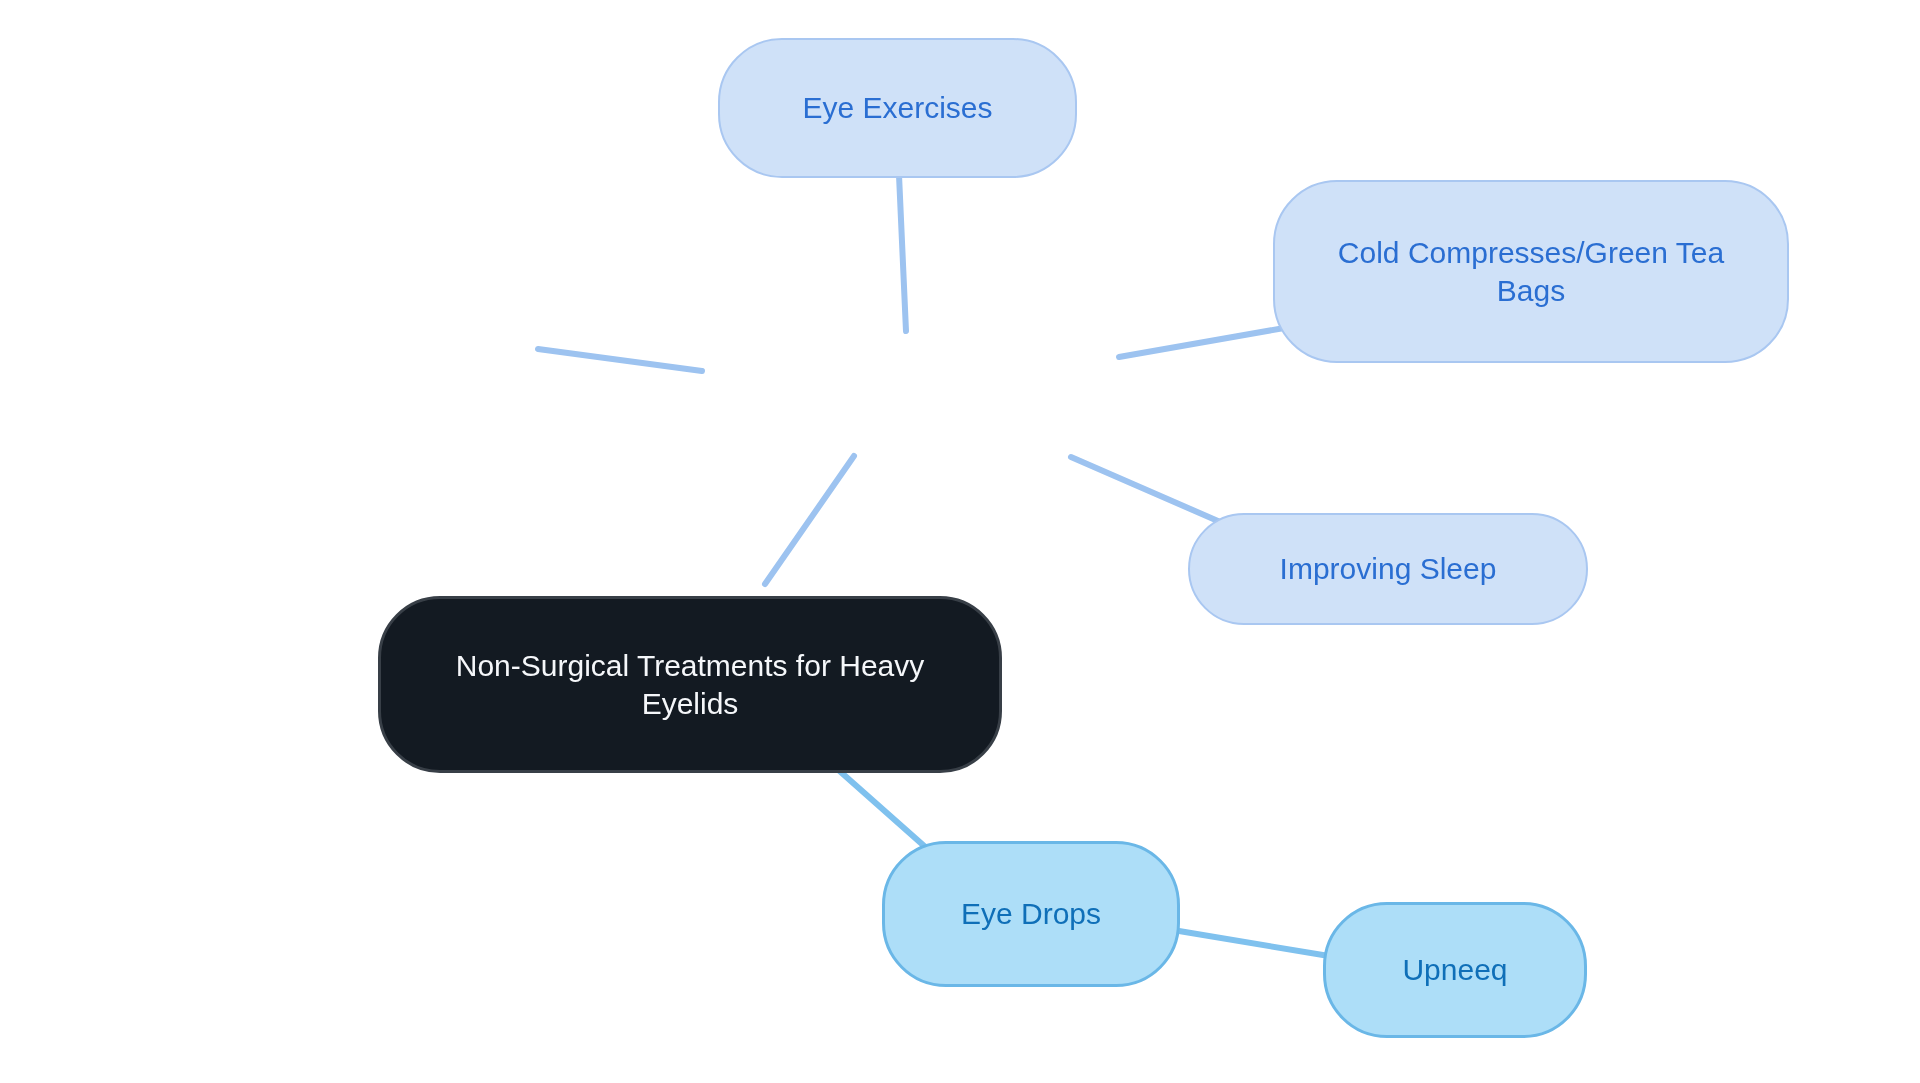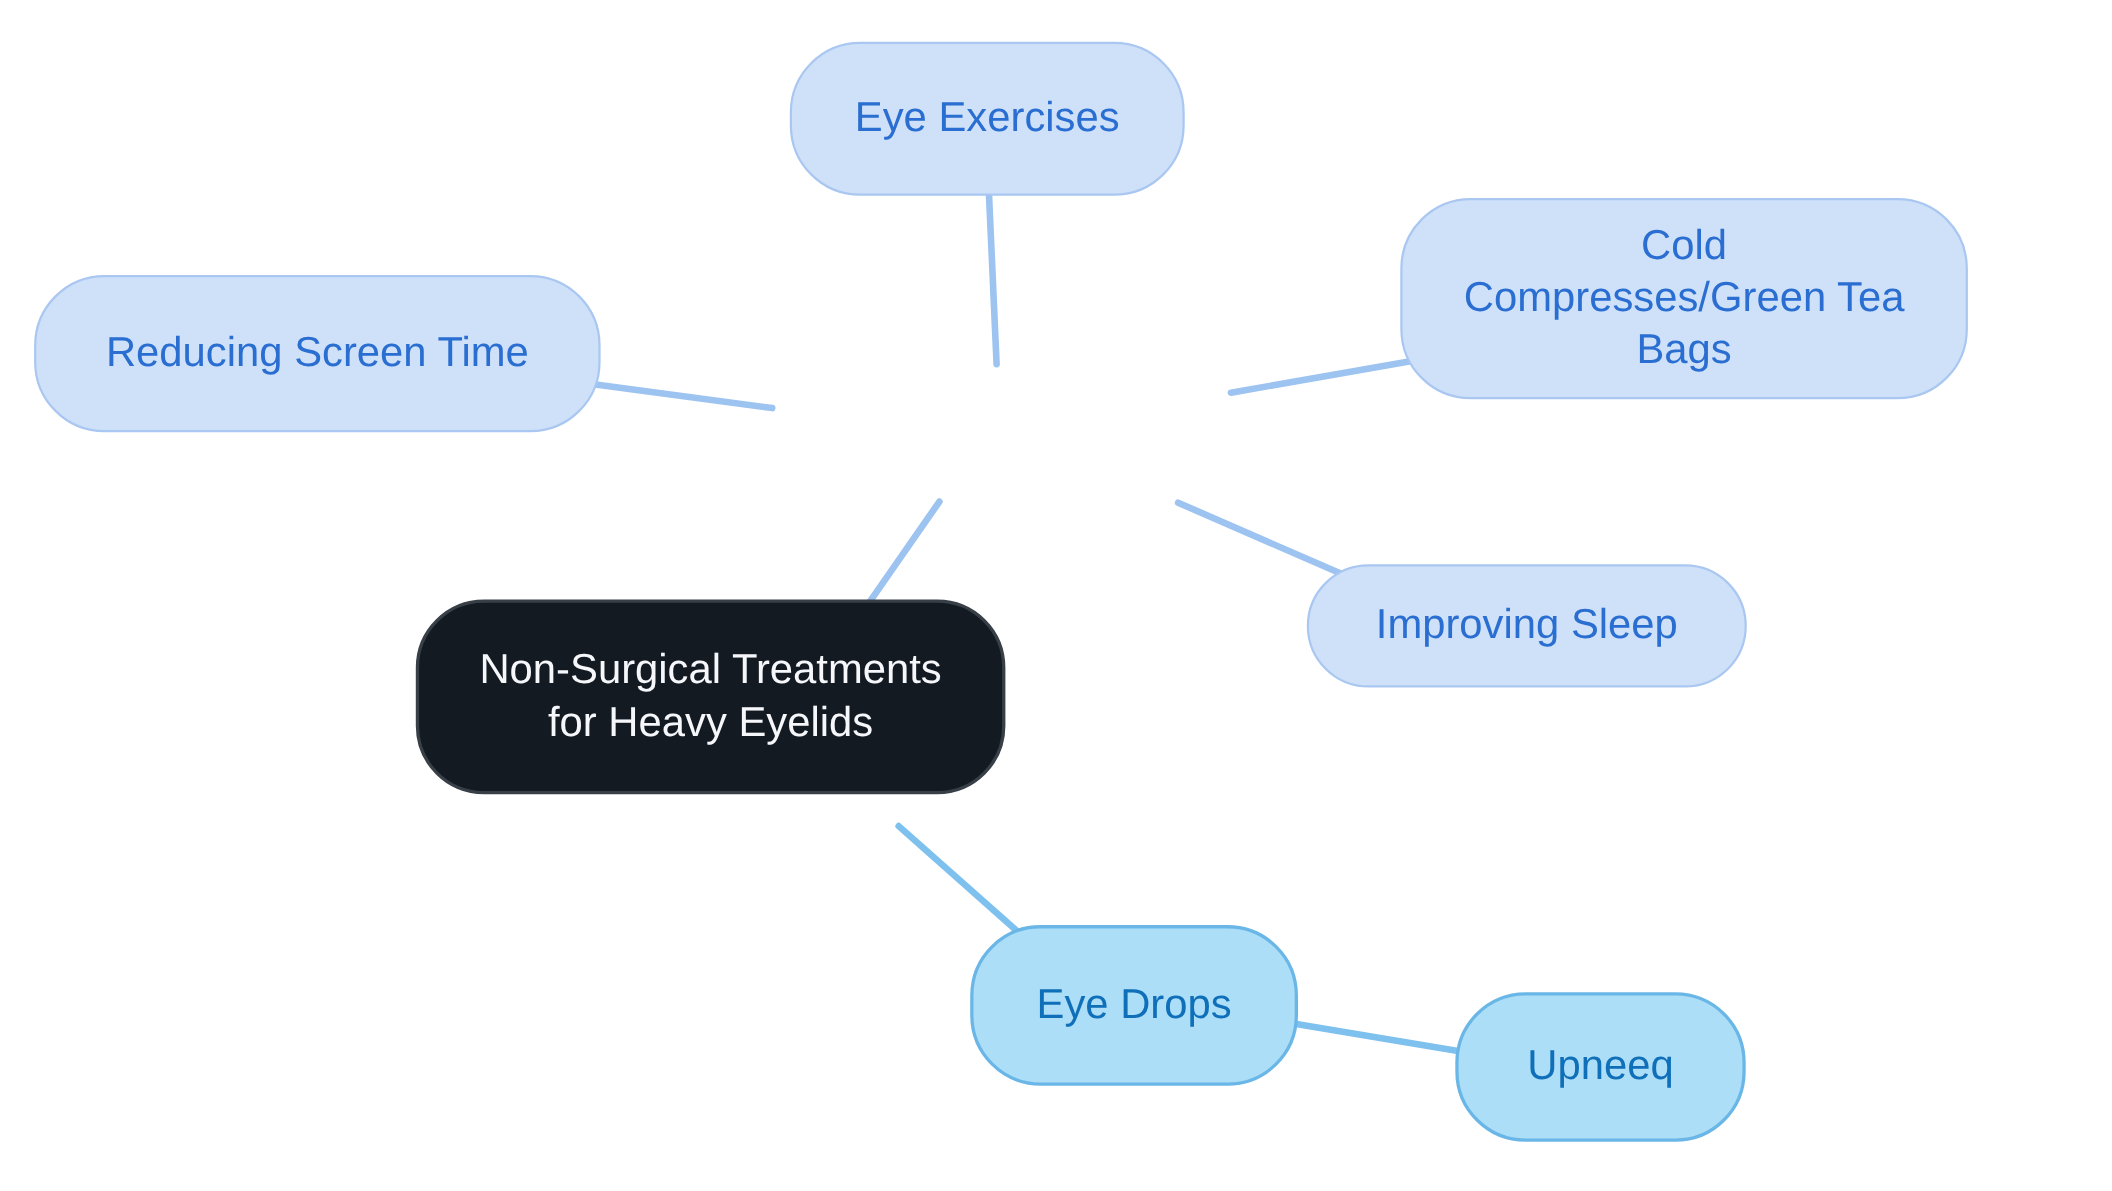--- a/index.html
+++ b/index.html
@@ -34,21 +34,21 @@
     stroke-linecap: round;
   }
   .node {
     position: absolute;
     z-index: 2;
     display: flex;
     align-items: center;
     justify-content: center;
     text-align: center;
     box-sizing: border-box;
-    font-size: 38px;
+    font-size: 30px;
     line-height: 1.26;
     cursor: default;
   }
   .node-root {
     background: var(--root_fill, #131a22);
     color: var(--root_text, #f5f7fa);
     border: 3px solid var(--root_border, #383f47);
     border-radius: 62px;
     padding: 0 40px;
   }
@@ -60,21 +60,21 @@
     padding: 0 34px;
   }
   .node-cyan {
     background: var(--branch_cyan_fill, #addef8);
     color: var(--branch_cyan_text, #0f6fb8);
     border: 3.5px solid var(--branch_cyan_border, #6ab7e7);
     border-radius: 64px;
     padding: 0 30px;
   }
   
-  #node-central            { left: 378px;  top: 545px; width: 536px; height: 177px; }
+  #node-central            { left: 378px;  top: 596px; width: 624px; height: 177px; }
   #node-lifestyle          { left: 689px;  top: 325px; width: 438px; height: 137px; }
   #node-eye-exercises      { left: 718px;  top: 38px;  width: 359px; height: 140px; }
   #node-cold-compresses    { left: 1273px; top: 180px; width: 516px; height: 183px; padding: 0 48px; }
   #node-reducing-screen    { left: 31px;   top: 250px; width: 515px; height: 143px; }
   #node-improving-sleep    { left: 1188px; top: 513px; width: 400px; height: 112px; }
   #node-eye-drops          { left: 882px;  top: 841px; width: 298px; height: 146px; }
   #node-upneeq             { left: 1323px; top: 902px; width: 264px; height: 136px; }
 </style>
 </head>
 <body>
@@ -97,23 +97,20 @@
 
 
   <div id="node-eye-exercises" class="node node-blue">
     <span>Eye Exercises</span>
   </div>
 
   <div id="node-cold-compresses" class="node node-blue">
     <span>Cold Compresses/Green Tea Bags</span>
   </div>
 
-  <div id="node-reducing-screen" class="node node-blue">
-    <span>Reducing Screen Time</span>
-  </div>
 
   <div id="node-improving-sleep" class="node node-blue">
     <span>Improving Sleep</span>
   </div>
 
   <div id="node-eye-drops" class="node node-cyan">
     <span>Eye Drops</span>
   </div>
 
   <div id="node-upneeq" class="node node-cyan">

